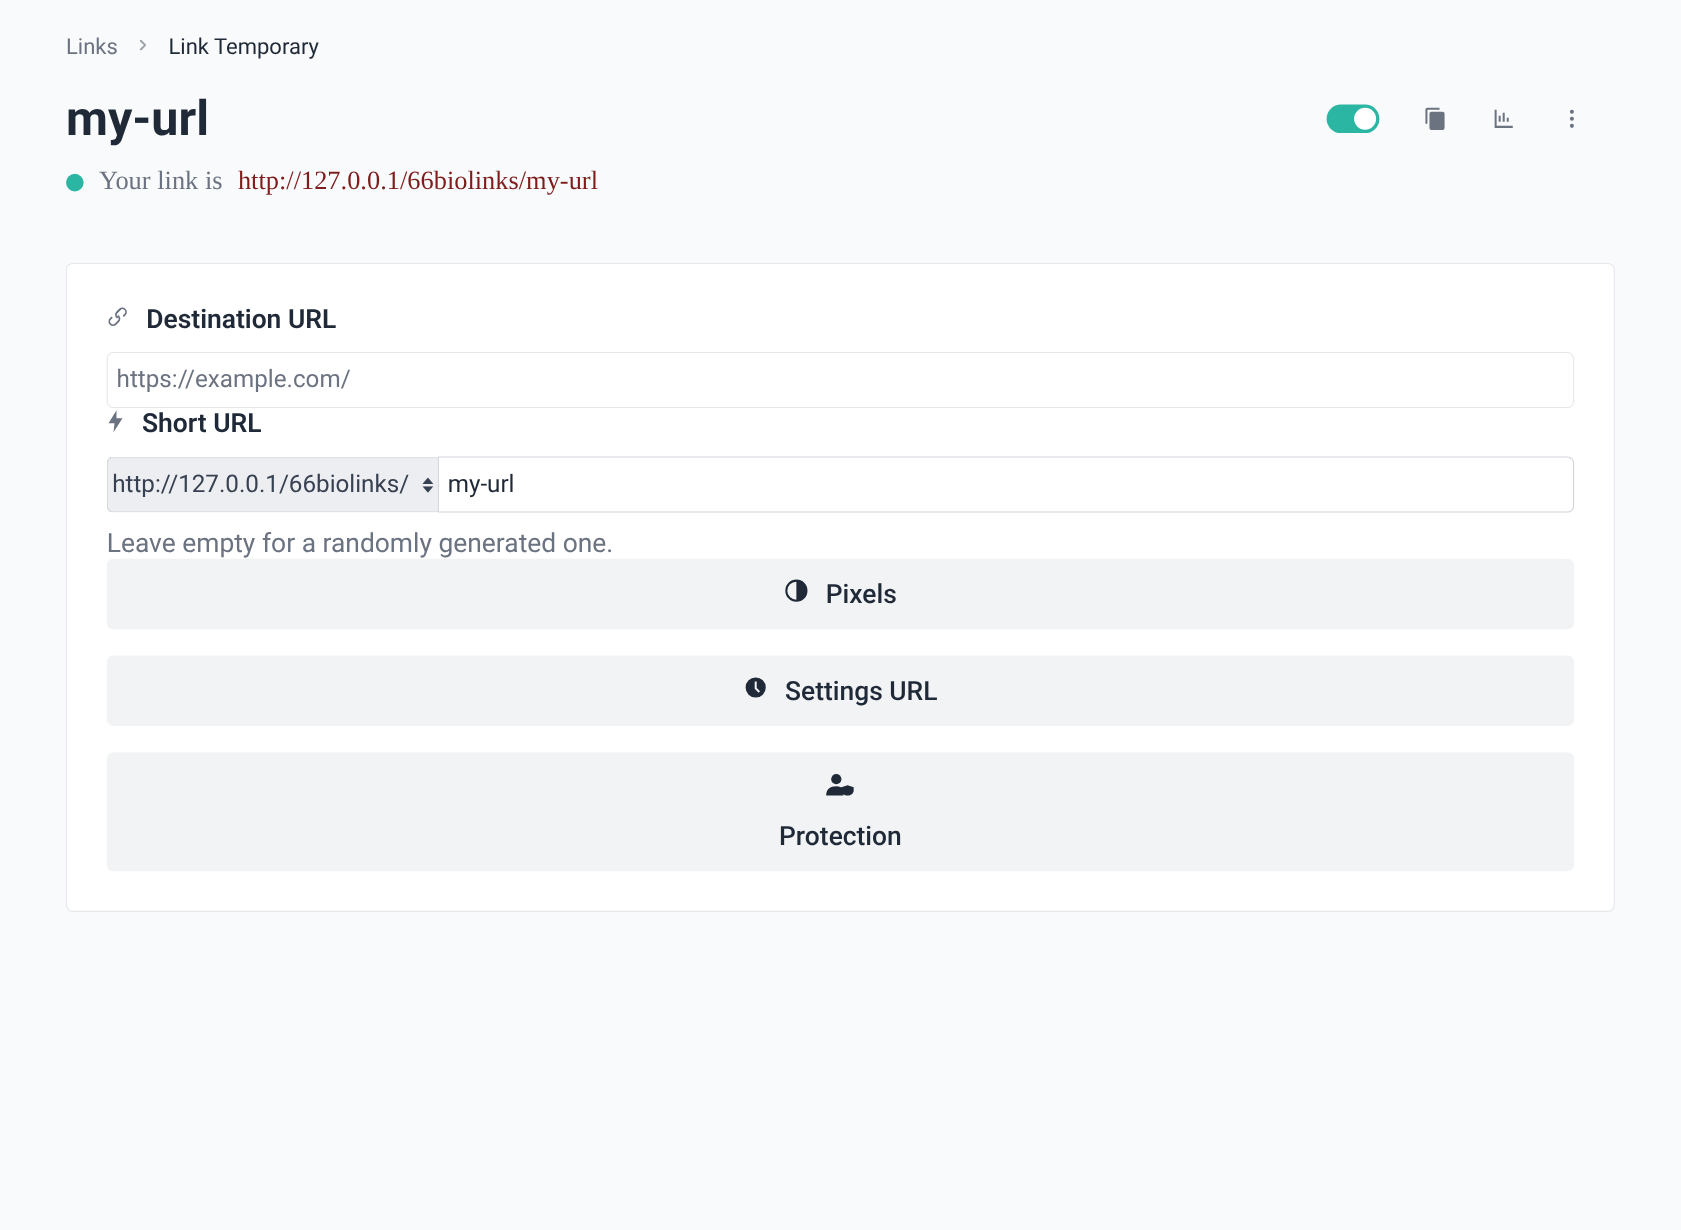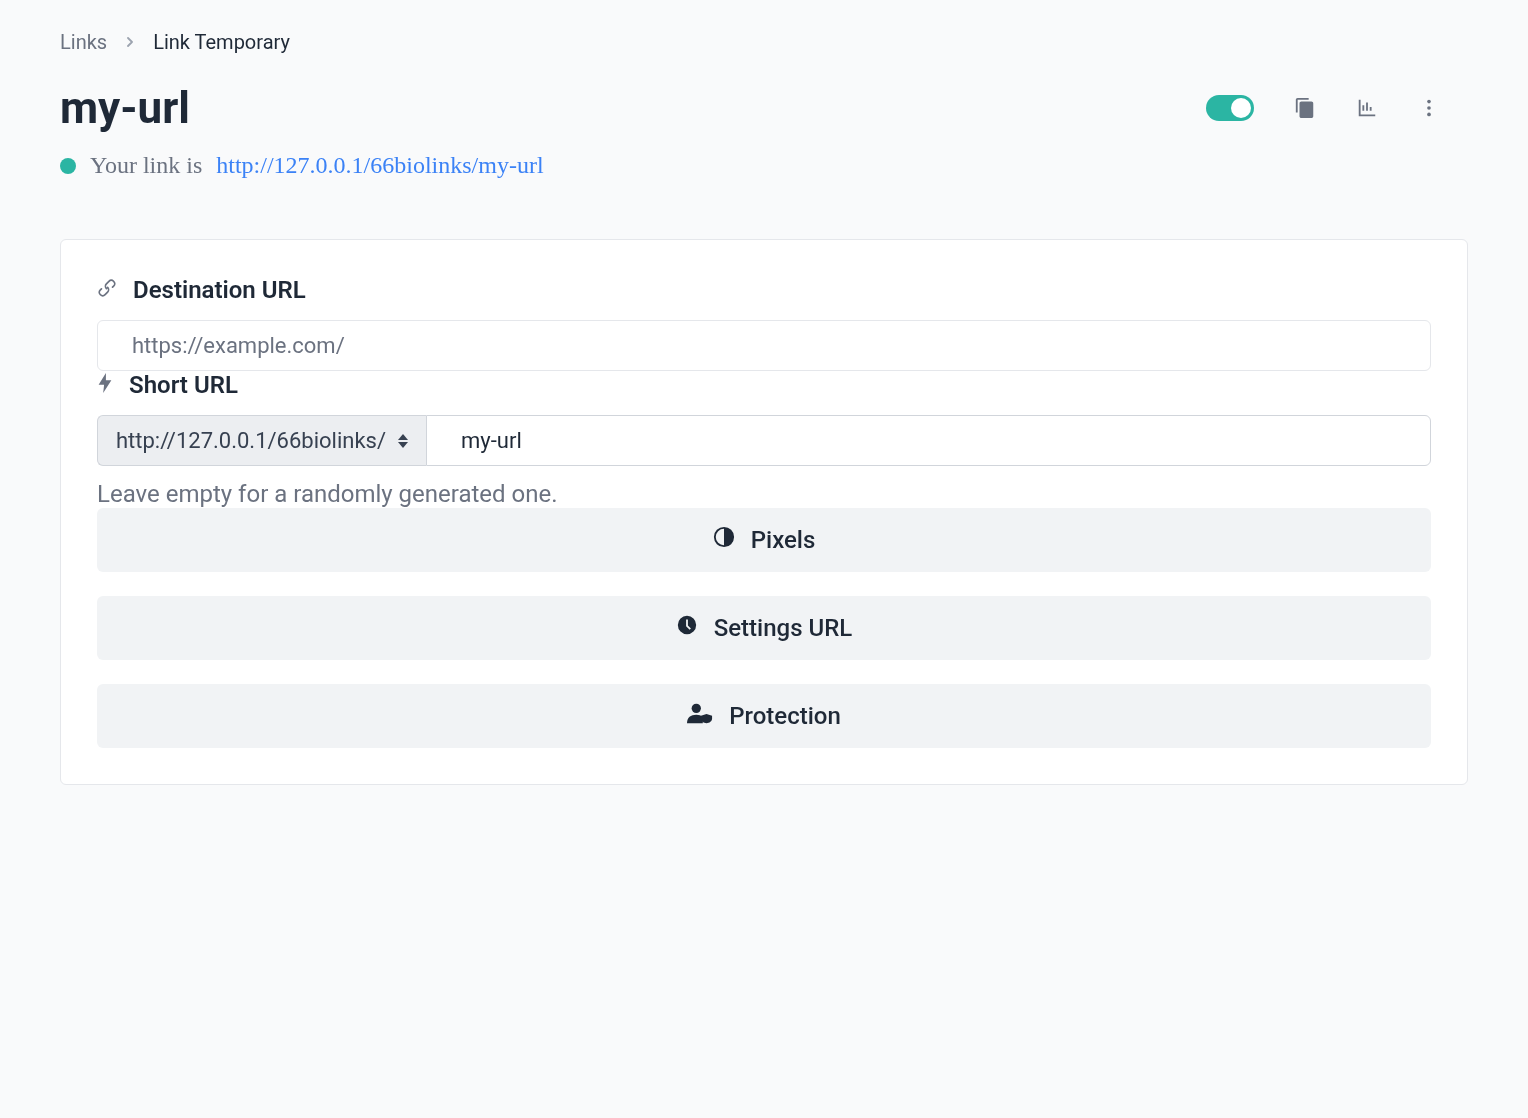--- a/index.html
+++ b/index.html
@@ -85,21 +85,21 @@
     .status-dot {
       width: 16px;
       height: 16px;
       border-radius: 50%;
       background: #2bb5a3;
     }
     .link-label {
       color: #6b7280;
     }
     .link-url {
-      color: #3b82f6;
+      color: #7f1d1d;
       cursor: pointer;
     }
     .card {
       background: #fff;
       border: 1px solid #e5e7eb;
       border-radius: 6px;
       padding: 36px;
     }
     .field-label {
       display: flex;
@@ -110,21 +110,21 @@
       color: #1f2937;
       margin-bottom: 16px;
     }
     .field-label svg {
       color: #6b7280;
     }
     .text-input {
       width: 100%;
       border: 1px solid #e5e7eb;
       border-radius: 6px;
-      padding: 12px 34px;
+      padding: 12px 8px;
       font-size: 22px;
       color: #1f2937;
       font-family: inherit;
     }
     .text-input::placeholder {
       color: #6b7280;
     }
     .field-block {
     }
     .input-group {
@@ -132,21 +132,21 @@
       width: 100%;
     }
     .domain-select {
       display: flex;
       align-items: center;
       gap: 12px;
       background: #eceef1;
       border: 1px solid #d1d5db;
       border-right: none;
       border-radius: 6px 0 0 6px;
-      padding: 12px 18px;
+      padding: 12px 4px;
       font-size: 22px;
       color: #374151;
       cursor: pointer;
       white-space: nowrap;
     }
     .domain-select-caret {
       display: flex;
       flex-direction: column;
       gap: 2px;
       color: #374151;
@@ -273,21 +273,21 @@
 
   <div class="accordion-item">
     <span>
       <svg width="22" height="22" viewBox="0 0 24 24" fill="currentColor">
           <path d="M12 2a10 10 0 1 0 0 20 10 10 0 0 0 0-20zm1 10.41 3.3 3.3-1.42 1.41L11 13.24V6h2v6.41z"></path>
         </svg>
     </span>
     <span>Settings URL</span>
   </div>
 
-  <div class="accordion-item" style="margin-bottom:0;">
+  <div class="accordion-item" style="margin-bottom:0;flex-direction:column;">
     <span>
       <svg width="26" height="22" viewBox="0 0 28 22" fill="currentColor">
         <circle cx="10" cy="6" r="5"></circle>
         <path d="M0 22 C0 16 4 13 10 13 C13 13 15 14 17 15 L17 22 Z"></path>
         <path d="M21 12 L27 14 L27 17 C27 20 24 22 21 22 C18 22 15 20 15 17 L15 14 Z" fill="#1f2937"></path>
       </svg>
     </span>
     <span>Protection</span>
   </div>
 

